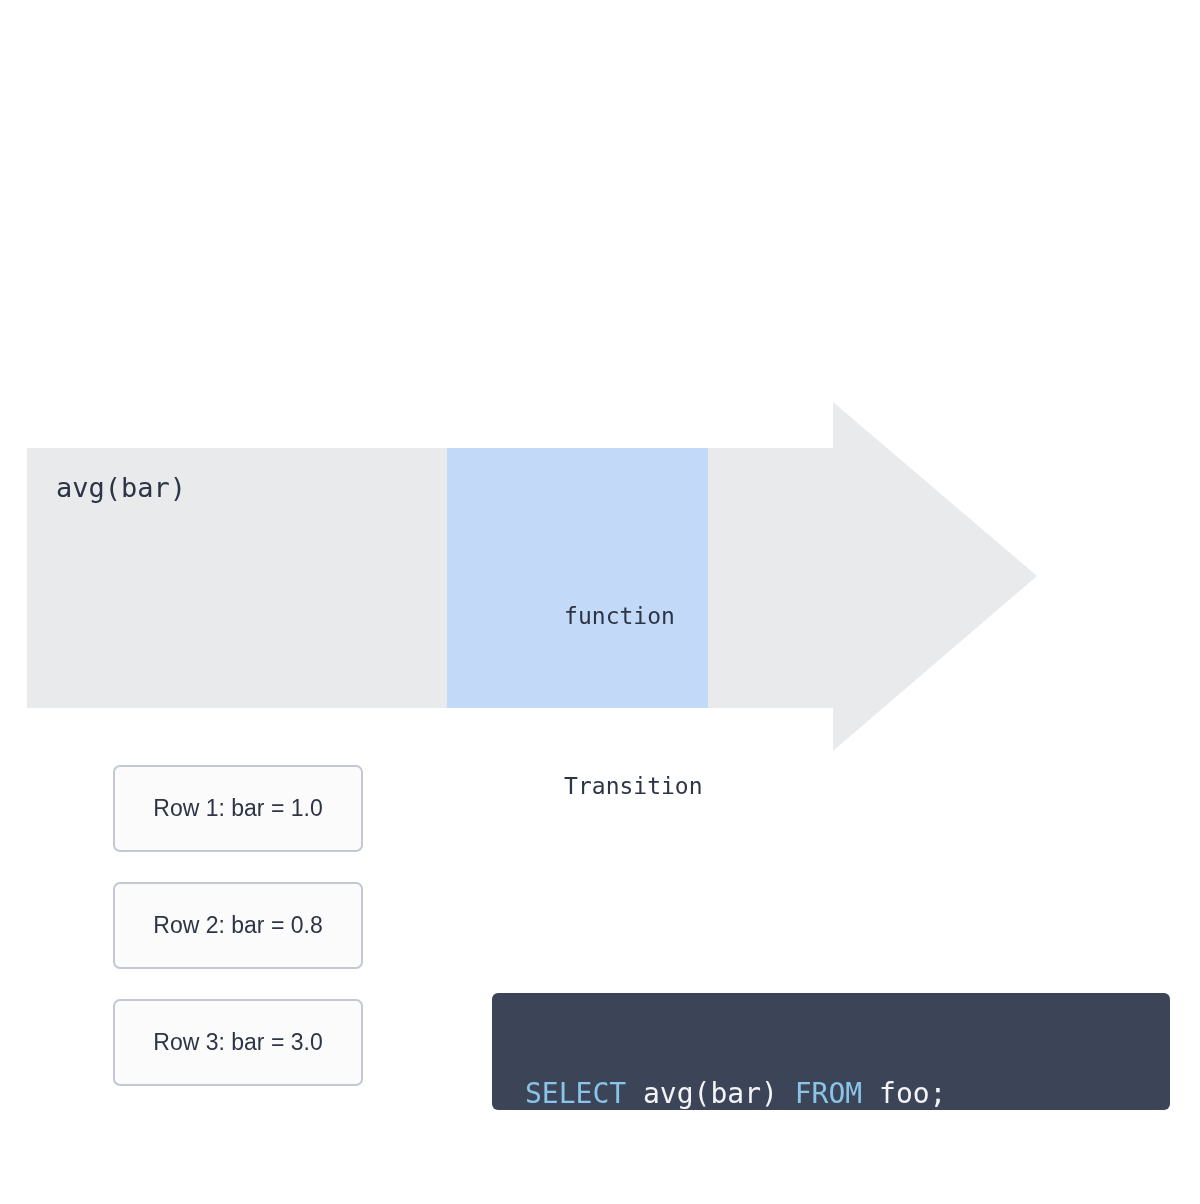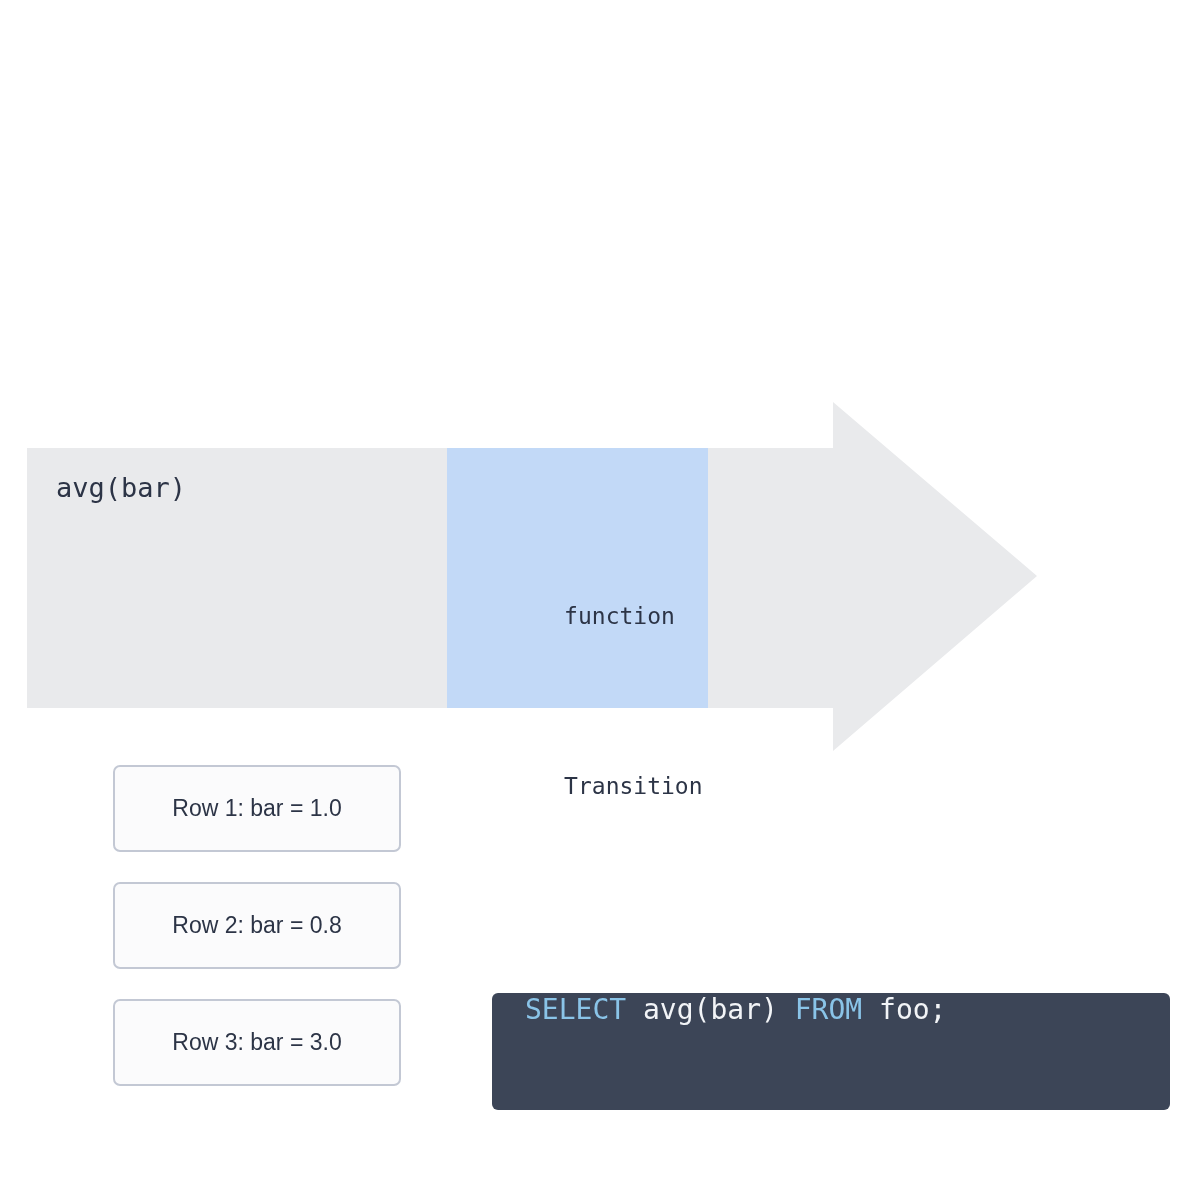--- a/index.html
+++ b/index.html
@@ -71,21 +71,21 @@
   }
 
   
   .rows {
     position: absolute;
     left: 113px;
     top: 765px;
     width: 250px;
   }
   .row-box {
-    width: 288px;
+    width: 250px;
     height: 87px;
     box-sizing: border-box;
     border: 2px solid #c3c8d4;
     border-radius: 7px;
     background: #fbfbfc;
     display: flex;
     align-items: center;
     justify-content: center;
     margin-bottom: 30px;
   }
@@ -101,21 +101,21 @@
   .sql-box {
     position: absolute;
     left: 492px;
     top: 993px;
     width: 678px;
     height: 117px;
     box-sizing: border-box;
     background: #3c4557;
     border-radius: 6px;
     display: flex;
-    align-items: flex-start;
+    align-items: flex-end;
     padding-left: 33px;
   }
   .sql-line {
     font-family: "DejaVu Sans Mono", "Liberation Mono", monospace;
     font-size: 28px;
     white-space: pre;
     color: #f0f2f5;
   }
   .kw { color: #8ac4e8; }
   .plain { color: #f2f4f7; }

